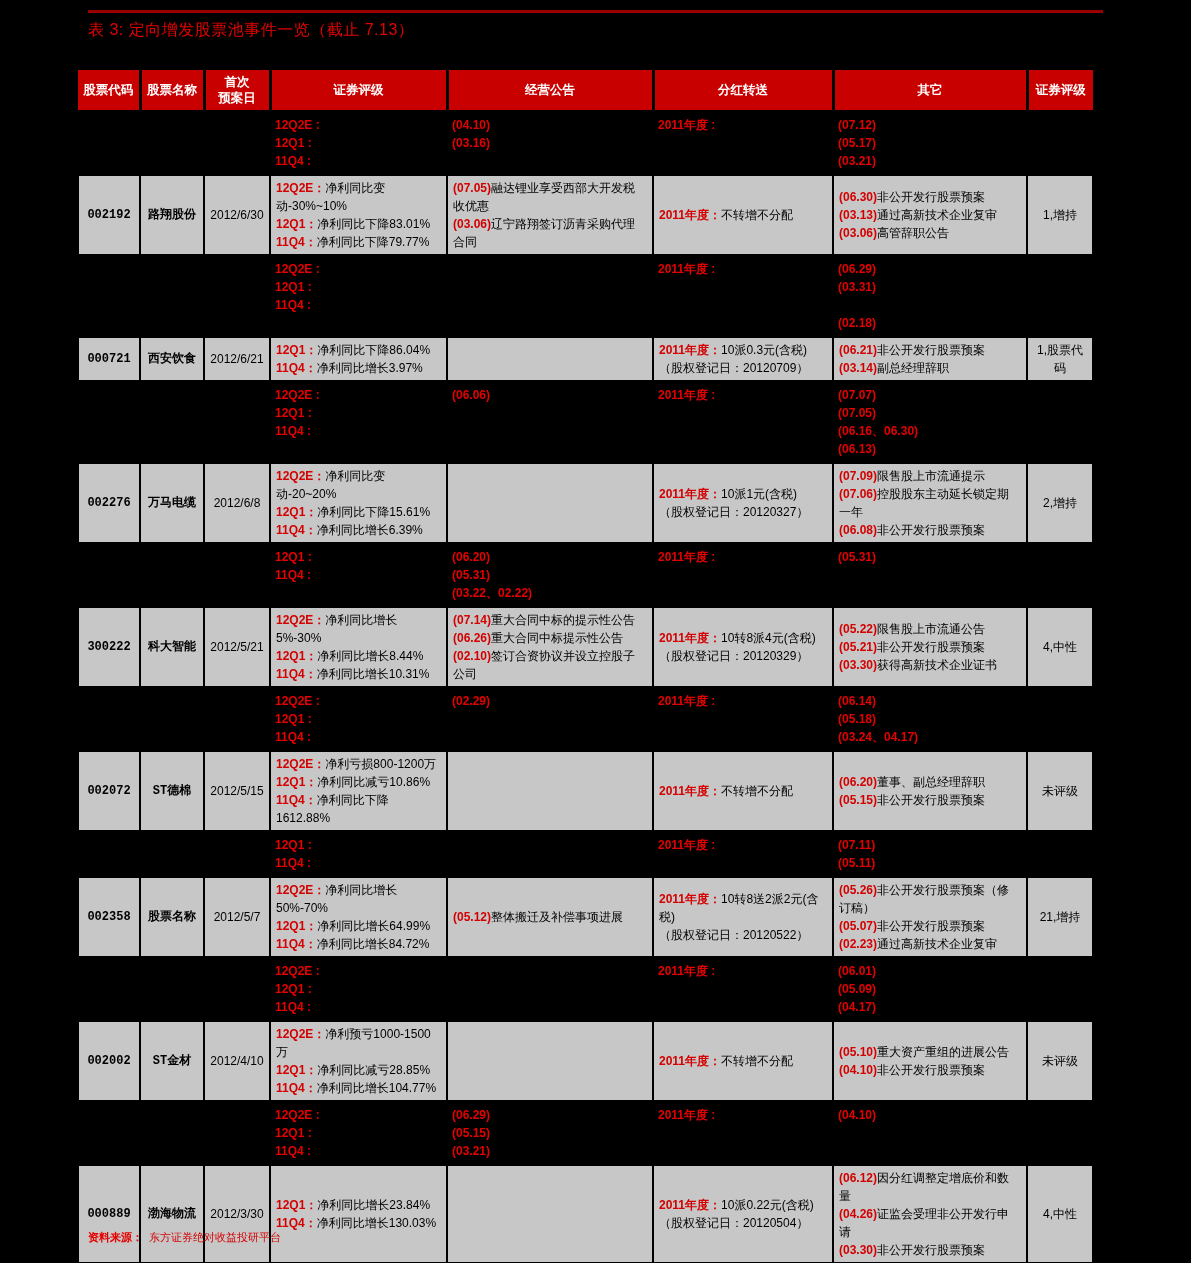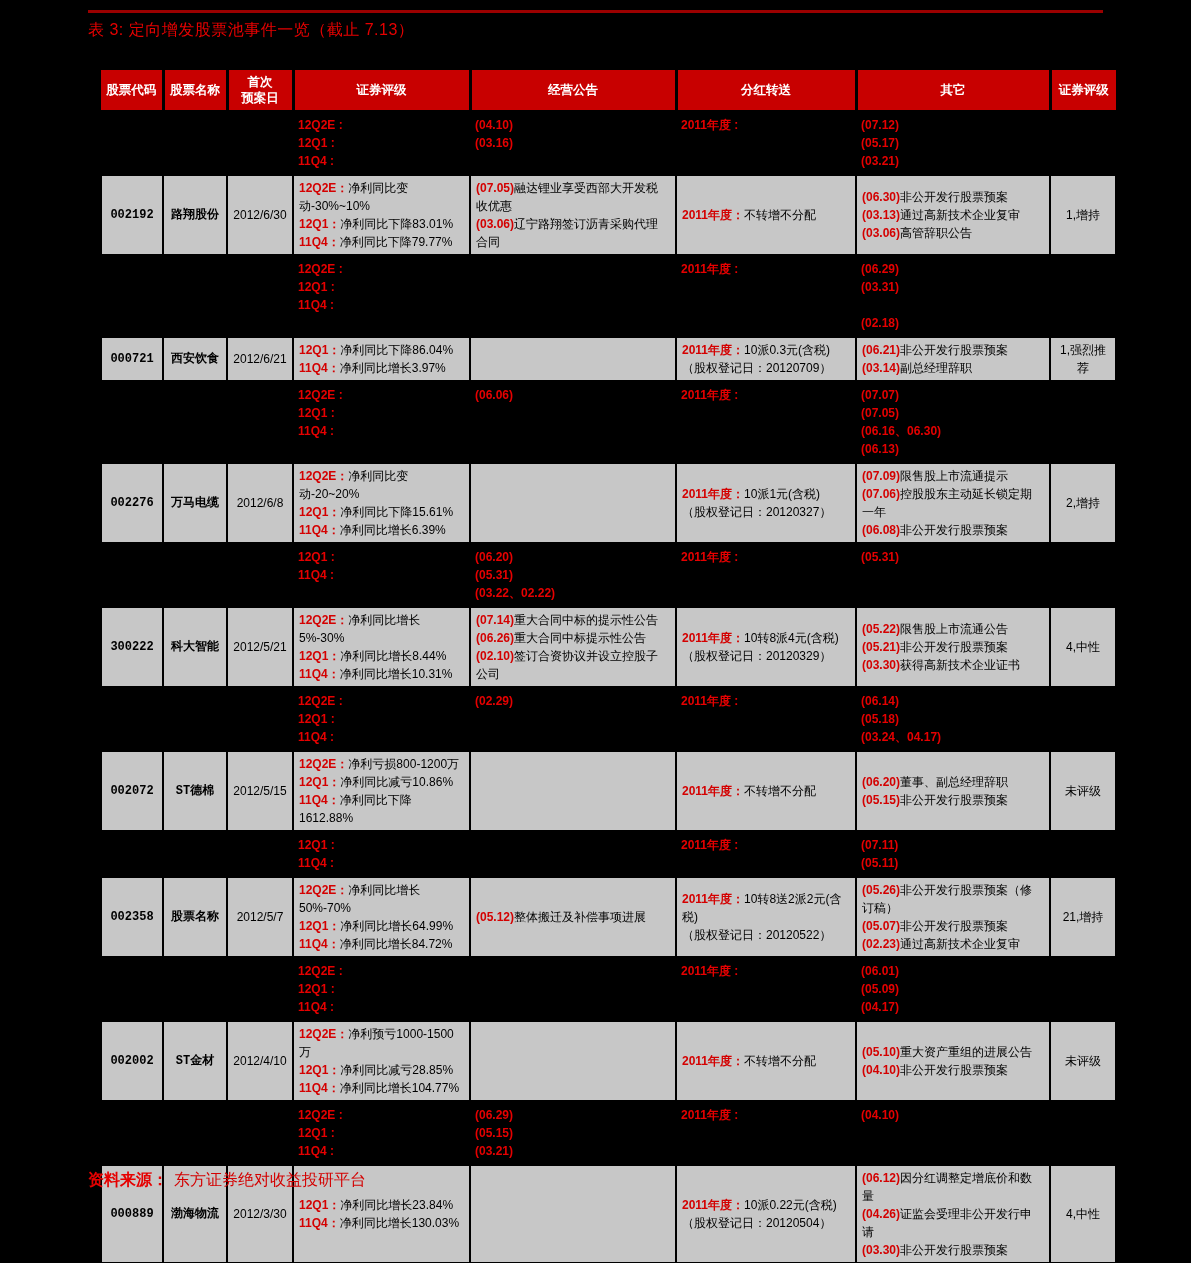--- a/index.html
+++ b/index.html
@@ -8,21 +8,21 @@
     background:#000;
     font-family:"Liberation Sans","DejaVu Sans",sans-serif;
     position:relative;
     overflow:hidden;
   }
   .top-rule{position:absolute;top:10px;left:88px;width:1015px;height:3px;background:#9b0000;}
   .page-title{
     position:absolute;top:20px;left:88px;
     color:#e60000;font-weight:normal;font-size:16px;letter-spacing:.5px;
   }
-  .table-wrap{position:absolute;top:70px;left:100px;width:1015px;}
+  .table-wrap{position:absolute;top:70px;left:77px;width:1015px;}
   table{border-collapse:collapse;table-layout:fixed;width:1015px;font-size:12px;}
   thead th{
     background:#c80000;color:#fff;font-weight:bold;
     height:40px;text-align:center;vertical-align:middle;
     border-right:3px solid #000;border-bottom:2px solid #000;
     font-size:12.5px;white-space:pre-line;line-height:16px;padding:0 2px;
   }
   thead th:last-child{border-right:none;}
   tr.stock td{
     background:#c7c7c7;border:2px solid #000;
@@ -32,21 +32,21 @@
   tr.stock td.code,tr.stock td.name{font-weight:bold;font-family:Liberation Mono, monospace;}
   tr.hidden td{
     background:transparent;border:none;
     vertical-align:top;padding:4px 5px;line-height:18px;
   }
   .hline{color:#e60000;font-weight:bold;min-height:18px;white-space:nowrap;}
   .line{min-height:18px;}
   .lbl{color:#d40000;font-weight:bold;}
   .txt{color:#000;}
   .source-row{
-    position:absolute;top:1170px;left:88px;font-size:16px;
+    position:absolute;top:1230px;left:88px;font-size:11px;
   }
   .source-row .src-lbl{color:#e60000;font-weight:bold;}
   .source-row .src-txt{color:#d40000;margin-left:6px;}
 </style>
 </head>
 <body>
 
 <div class="top-rule"></div>
 <div class="page-title">表 3: 定向增发股票池事件一览（截止 7.13）</div>
 
@@ -153,21 +153,21 @@
           </td>
           <td></td>
           <td>
             <div class="line"><span class="lbl">2011年度：</span><span class="txt">10派0.3元(含税)</span></div>
             <div class="line"><span class="txt">（股权登记日：20120709）</span></div>
           </td>
           <td>
             <div class="line"><span class="lbl">(06.21)</span><span class="txt">非公开发行股票预案</span></div>
             <div class="line"><span class="lbl">(03.14)</span><span class="txt">副总经理辞职</span></div>
           </td>
-          <td class="center">1,强烈推荐</td>
+          <td class="center">1,股票代码</td>
         </tr>
         <tr class="hidden">
           <td class=""></td>
           <td class=""></td>
           <td class=""></td>
           <td>
             <div class="hline">12Q2E :</div>
             <div class="hline">12Q1 :</div>
             <div class="hline">11Q4 :</div>
           </td>

